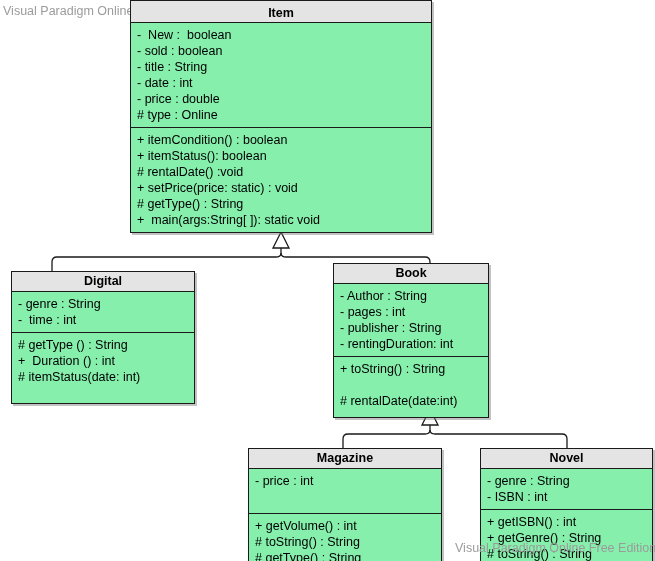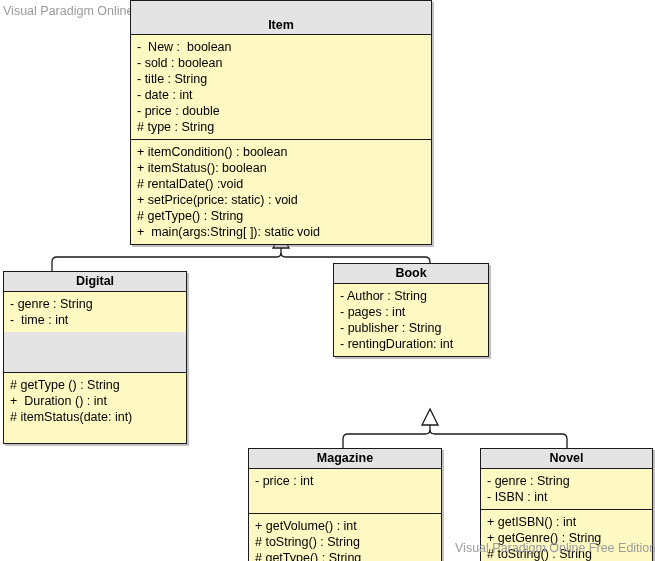--- a/index.html
+++ b/index.html
@@ -48,41 +48,41 @@
     text-align: center;
     font-weight: bold;
     font-size: 12.5px;
     line-height: 17px;
     padding: 1px 0 1px 0;
     border-bottom: 1px solid #1a1a1a;
     background: #e4e4e4;
   }
   .uml-section {
     padding: 4px 6px 4px 6px;
-    background: #fef9c3;
+    background: #86efac;
   }
   .uml-section + .uml-section {
     border-top: 1px solid #1a1a1a;
   }
   .uml-row {
     line-height: 16px;
     white-space: pre;
     font-size: 12.5px;
   }
   .uml-row.blank { height: 16px; }
 
   
   #class-item     { left: 130px; top: 0px;   width: 302px; }
-  #class-digital  { left: 3px;   top: 271px; width: 184px; }
+  #class-digital  { left: 11px;   top: 271px; width: 184px; }
   #class-book     { left: 333px; top: 263px; width: 156px; }
   #class-magazine { left: 248px; top: 448px; width: 194px; }
   #class-novel    { left: 480px; top: 448px; width: 173px; }
 
-  #class-item .uml-title    { line-height: 16px; padding-top: 16px; }
-  #class-digital  .sec-ops  { min-height: 62px; margin-top: 40px; }
+  #class-item .uml-title    { line-height: 16px; padding-top: 4px; }
+  #class-digital  .sec-ops  { min-height: 62px; }
   #class-book     .sec-ops  { min-height: 52px; }
   #class-magazine .sec-attrs{ min-height: 36px; }
 </style>
 </head>
 <body>
 
 <div id="canvas">
 
   <div class="watermark" id="wm-top">Visual Paradigm Online Free Edition</div>
 
@@ -108,21 +108,21 @@
   </svg>
 
   <div class="uml-class" id="class-item">
     <div class="uml-title">Item</div>
     <div class="uml-section sec-attrs">
       <div class="uml-row">-  New :  boolean</div>
       <div class="uml-row">- sold : boolean</div>
       <div class="uml-row">- title : String</div>
       <div class="uml-row">- date : int</div>
       <div class="uml-row">- price : double</div>
-      <div class="uml-row"># type : String</div>
+      <div class="uml-row"># type : Online</div>
     </div>
     <div class="uml-section sec-ops">
       <div class="uml-row">+ itemCondition() : boolean</div>
       <div class="uml-row">+ itemStatus(): boolean</div>
       <div class="uml-row"># rentalDate() :void</div>
       <div class="uml-row">+ setPrice(price: static) : void</div>
       <div class="uml-row"># getType() : String</div>
       <div class="uml-row">+  main(args:String[ ]): static void</div>
     </div>
   </div>
@@ -140,20 +140,25 @@
     </div>
   </div>
 
   <div class="uml-class" id="class-book">
     <div class="uml-title">Book</div>
     <div class="uml-section sec-attrs">
       <div class="uml-row">- Author : String</div>
       <div class="uml-row">- pages : int</div>
       <div class="uml-row">- publisher : String</div>
       <div class="uml-row">- rentingDuration: int</div>
+    </div>
+    <div class="uml-section sec-ops">
+      <div class="uml-row">+ toString() : String</div>
+      <div class="uml-row blank"></div>
+      <div class="uml-row"># rentalDate(date:int)</div>
     </div>
   </div>
 
   <div class="uml-class" id="class-magazine">
     <div class="uml-title">Magazine</div>
     <div class="uml-section sec-attrs">
       <div class="uml-row">- price : int</div>
     </div>
     <div class="uml-section sec-ops">
       <div class="uml-row">+ getVolume() : int</div>

